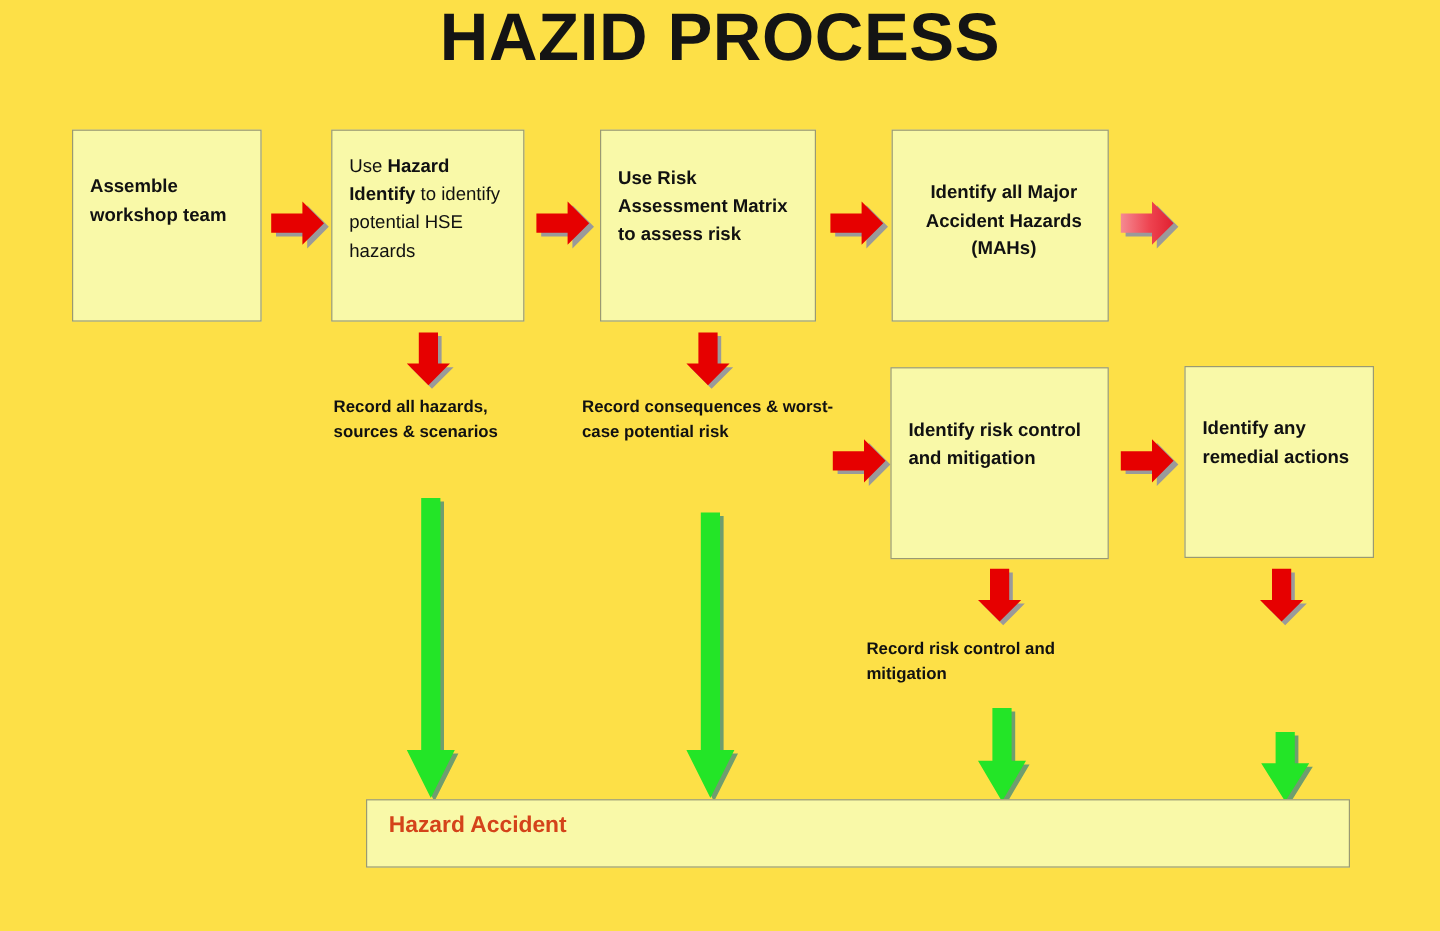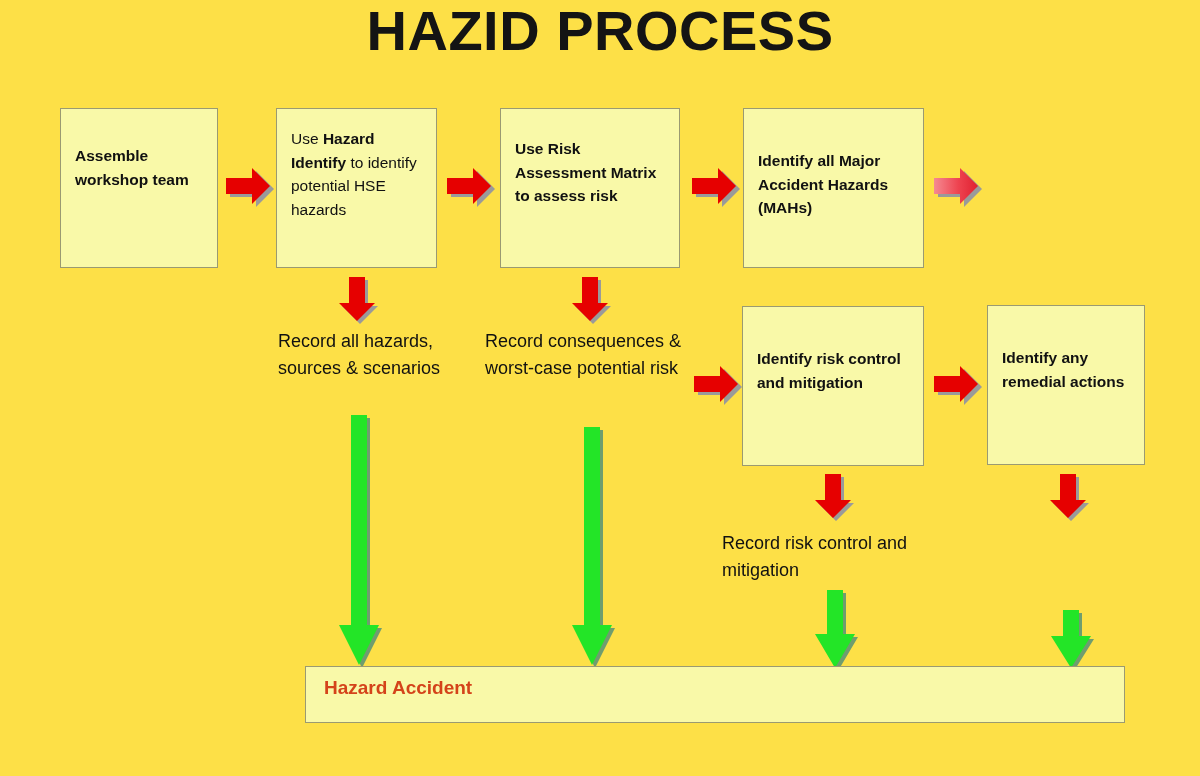--- a/index.html
+++ b/index.html
@@ -44,22 +44,22 @@
     font-weight: bold;
     color: #111111;
     line-height: 1.52;
     font-family: "Liberation Sans", sans-serif;
   }
   .box-text .reg {
     font-weight: normal;
   }
   .plain-text {
     position: absolute;
-    font-size: 18px;
-    font-weight: normal;
+    font-size: 14px;
+    font-weight: bold;
     color: #111111;
     line-height: 1.52;
     font-family: "Liberation Sans", sans-serif;
   }
   .register-label {
     position: absolute;
     left: 18px;
     top: 10px;
     font-size: 19px;
     font-weight: bold;
@@ -87,21 +87,21 @@
 
   <div class="box" style="left:276px; top:108px; width:161px; height:160px;">
     <div class="box-text" style="top:18px;"><span class="reg">Use </span><span>Hazard Identify</span><span class="reg"> to identify potential HSE hazards</span></div>
   </div>
 
   <div class="box" style="left:500px; top:108px; width:180px; height:160px;">
     <div class="box-text" style="top:28px;">Use Risk Assessment Matrix to assess risk</div>
   </div>
 
   <div class="box" style="left:743px; top:108px; width:181px; height:160px;">
-    <div class="box-text" style="top:40px;">Identify all Major Accident Hazards (MAHs)</div>
+    <div class="box-text" style="top:40px;text-align:center;">Identify all Major Accident Hazards (MAHs)</div>
   </div>
 
 
   <div class="arrow" style="left:222px; top:160px;">
     <svg width="52" height="52" viewBox="0 0 52 52">
       <path d="M4 18 L30 18 L30 8 L48 26 L30 44 L30 34 L4 34 Z" fill="#9a9a9a" transform="translate(4,3)"></path>
       <path d="M4 18 L30 18 L30 8 L48 26 L30 44 L30 34 L4 34 Z" fill="#E60000"></path>
     </svg>
   </div>
 

